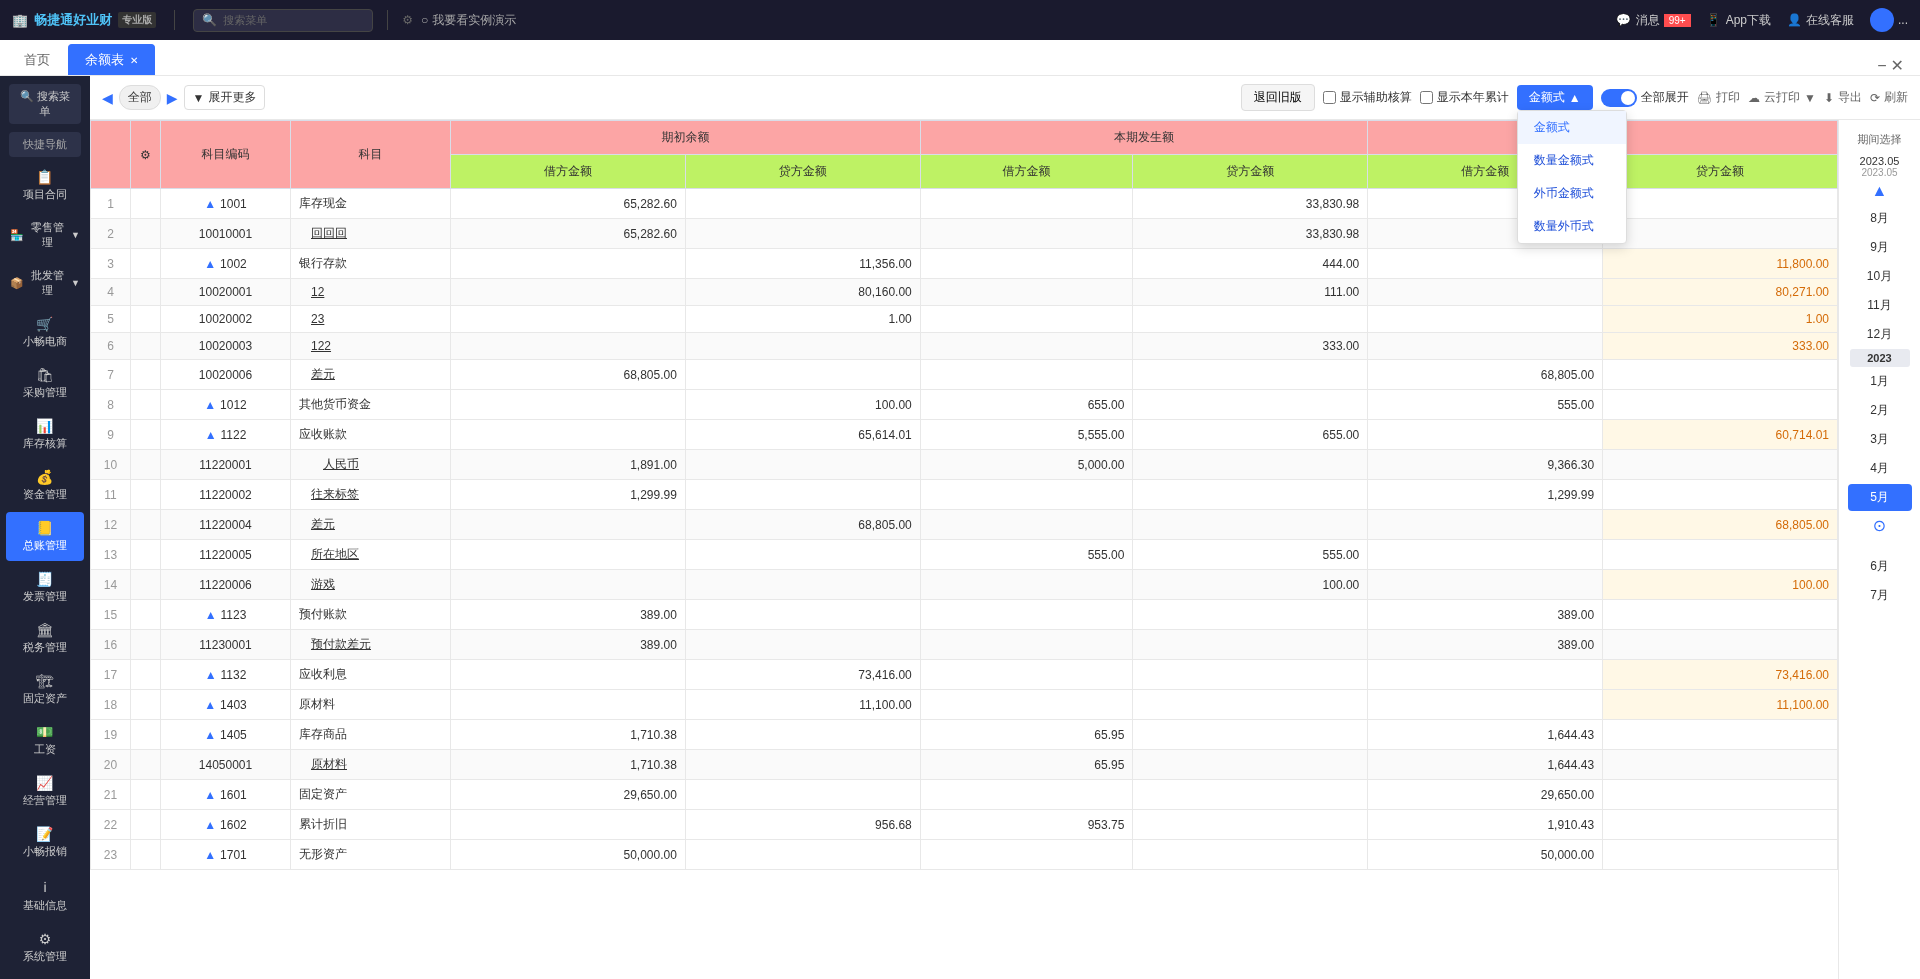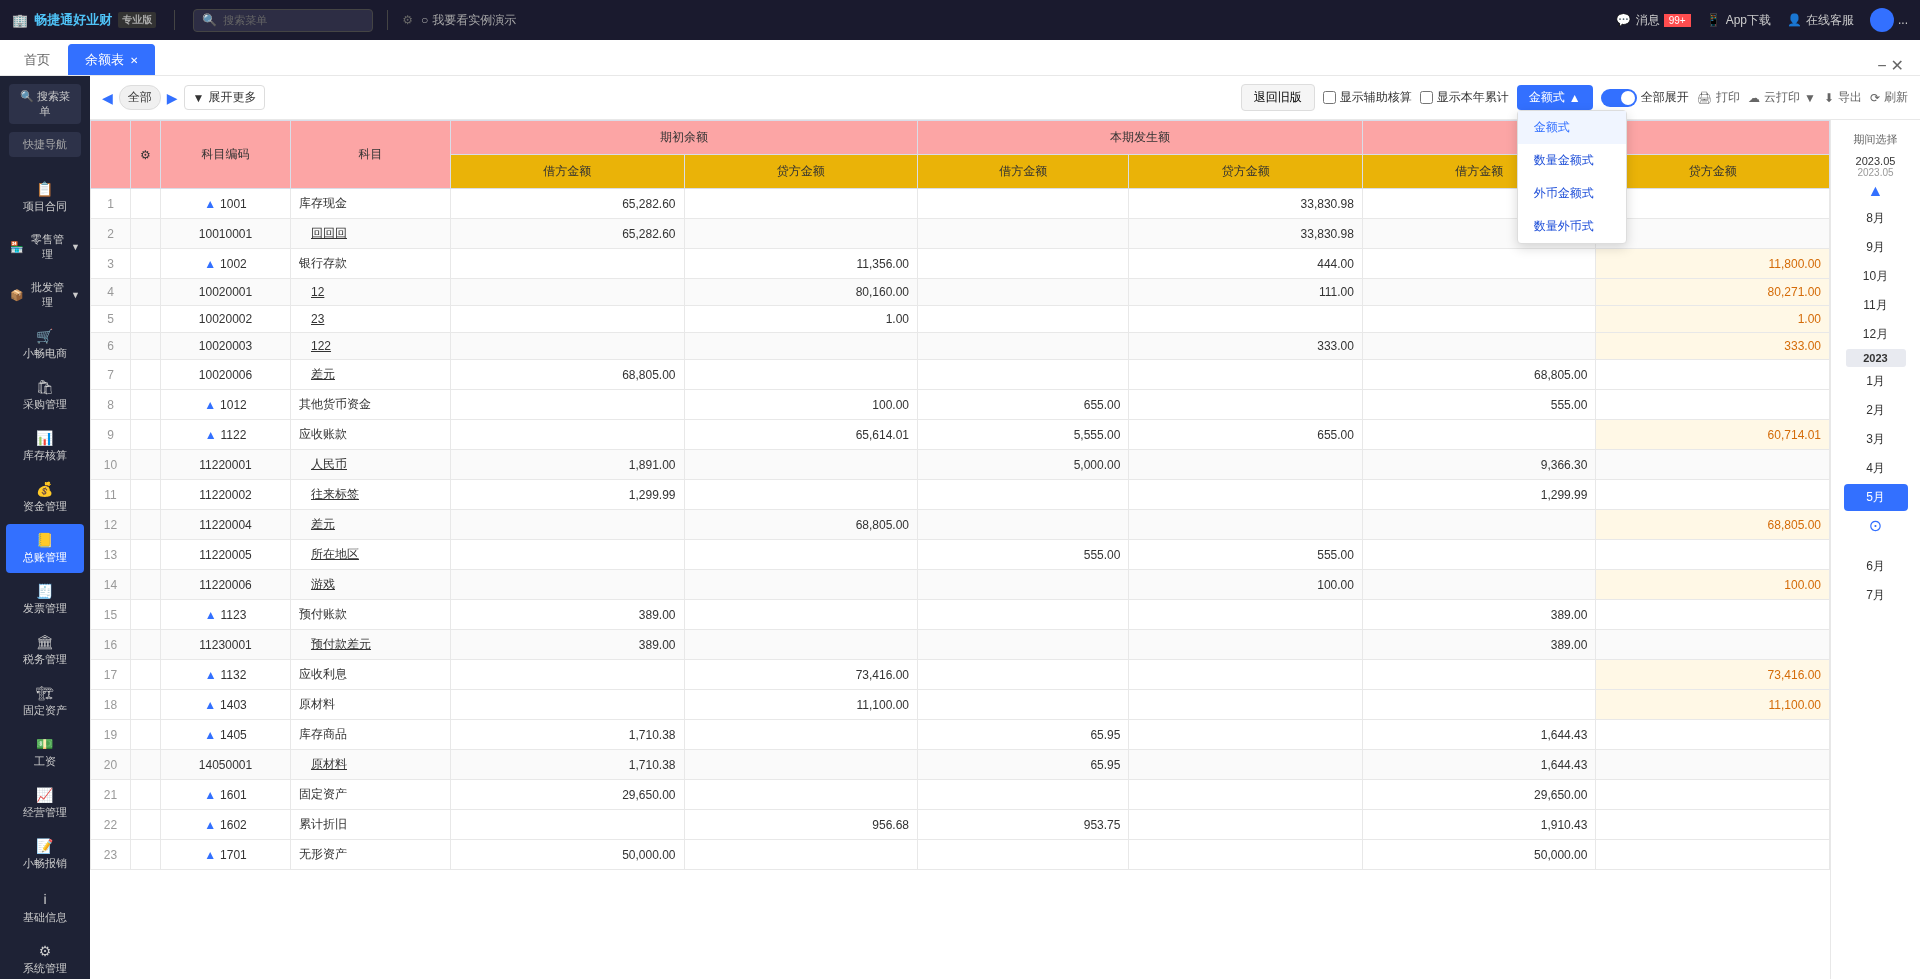--- a/index.html
+++ b/index.html
@@ -22,21 +22,21 @@
     .tab-item.active { background: #3370ff; color: white; border-color: #3370ff; }
     .tab-item.home { background: transparent; border: none; color: #666; }
     .tab-close { font-size: 10px; cursor: pointer; }
 
     
     .main-layout { display: flex; height: calc(979px - 40px - 36px); }
 
     
     .sidebar { width: 90px; background: #1e2235; display: flex; flex-direction: column; align-items: center; padding-top: 8px; overflow-y: auto; }
     .sidebar-search { width: 72px; background: #2d3249; border: none; border-radius: 4px; padding: 5px 8px; color: #ccc; font-size: 11px; margin-bottom: 8px; text-align: center; cursor: pointer; }
-    .sidebar-nav { width: 72px; background: #2d3249; border-radius: 4px; padding: 5px 8px; color: #aaa; font-size: 11px; margin-bottom: 16px; text-align: center; cursor: pointer; }
+    .sidebar-nav { width: 72px; background: #2d3249; border-radius: 4px; padding: 5px 8px; color: #aaa; font-size: 11px; margin-bottom: 4px; text-align: center; cursor: pointer; }
     .sidebar-item { width: 78px; padding: 8px 4px; text-align: center; color: #ccc; font-size: 11px; cursor: pointer; border-radius: 4px; margin-bottom: 2px; }
     .sidebar-item.active { background: #3370ff; color: white; }
     .sidebar-item .icon { font-size: 14px; margin-bottom: 2px; }
 
     
     .content { flex: 1; display: flex; flex-direction: column; overflow: hidden; background: #f0f2f5; }
 
     
     .toolbar { background: #fff; padding: 8px 12px; display: flex; align-items: center; gap: 8px; border-bottom: 1px solid #e8e8e8; flex-wrap: wrap; }
     .toolbar-filter { display: flex; align-items: center; gap: 6px; }
@@ -48,34 +48,34 @@
     .btn-dropdown { background: #3370ff; border: none; border-radius: 4px; padding: 4px 12px; font-size: 12px; color: white; cursor: pointer; display: flex; align-items: center; gap: 4px; }
     .checkbox-label { display: flex; align-items: center; gap: 4px; font-size: 12px; color: #333; cursor: pointer; }
     .toggle-switch { width: 36px; height: 18px; background: #3370ff; border-radius: 9px; position: relative; cursor: pointer; }
     .toggle-switch::after { content: ''; position: absolute; width: 14px; height: 14px; background: white; border-radius: 50%; top: 2px; right: 2px; }
     .toolbar-action { display: flex; align-items: center; gap: 4px; color: #666; cursor: pointer; font-size: 12px; }
 
     
     .table-container { flex: 1; overflow: auto; background: #fff; margin: 0; }
     table { width: 100%; border-collapse: collapse; font-size: 12px; }
     thead th { background: #fca5a5; padding: 8px 6px; text-align: center; border: 1px solid #d9dde8; font-weight: 500; color: #333; white-space: nowrap; position: sticky; top: 0; z-index: 2; }
-    thead th.sub-header { background: #eab308; }
+    thead th.sub-header { background: #bef264; }
     tbody td { padding: 6px 8px; border: 1px solid #e8e8e8; color: #333; white-space: nowrap; }
     tbody tr:nth-child(even) { background: #fafafa; }
     .td-number { text-align: right; }
     .td-code { text-align: center; }
     .highlight-credit { background: #fff8e6 !important; color: #d46b08; }
     .underline { text-decoration: underline; color: #333; cursor: pointer; }
     .row-index { color: #999; text-align: center; }
     
     
     .group-row td { background: #fff; font-weight: 500; }
     
     
-    .period-panel { width: 90px; background: #fff; border-left: 1px solid #e8e8e8; padding: 8px 0; display: flex; flex-direction: column; align-items: center; overflow-y: auto; }
+    .period-panel { width: 82px; background: #fff; border-left: 1px solid #e8e8e8; padding: 8px 0; display: flex; flex-direction: column; align-items: center; overflow-y: auto; }
     .period-title { font-size: 11px; color: #666; margin-bottom: 4px; padding: 4px 8px; text-align: center; }
     .period-month { width: 64px; padding: 5px 8px; text-align: center; font-size: 12px; color: #333; cursor: pointer; border-radius: 4px; margin: 1px 0; }
     .period-month.active { background: #3370ff; color: white; border-radius: 4px; }
     .period-nav { color: #3370ff; font-size: 16px; cursor: pointer; padding: 4px; }
     .dropdown-menu { position: absolute; background: white; border: 1px solid #ddd; border-radius: 4px; box-shadow: 0 4px 12px rgba(0,0,0,0.15); z-index: 100; min-width: 100px; }
     .dropdown-item { padding: 8px 16px; cursor: pointer; font-size: 12px; color: #1d4ed8; }
     .dropdown-item.selected { color: #3370ff; background: #f0f5ff; }
   </style>
 </head>
 <body>
@@ -418,21 +418,21 @@
                 <td class="td-number">65,614.01</td>
                 <td class="td-number">5,555.00</td>
                 <td class="td-number">655.00</td>
                 <td class="td-number"></td>
                 <td class="td-number highlight-credit">60,714.01</td>
               </tr>
               <tr>
                 <td class="row-index">10</td>
                 <td></td>
                 <td class="td-code"><span>11220001</span></td>
-                <td style="padding-left: 20px;"><span class="underline">人民币</span></td>
+                <td style="padding-left: 32px;"><span class="underline">人民币</span></td>
                 <td class="td-number">1,891.00</td>
                 <td class="td-number"></td>
                 <td class="td-number">5,000.00</td>
                 <td class="td-number"></td>
                 <td class="td-number">9,366.30</td>
                 <td class="td-number"></td>
               </tr>
               <tr>
                 <td class="row-index">11</td>
                 <td></td>

